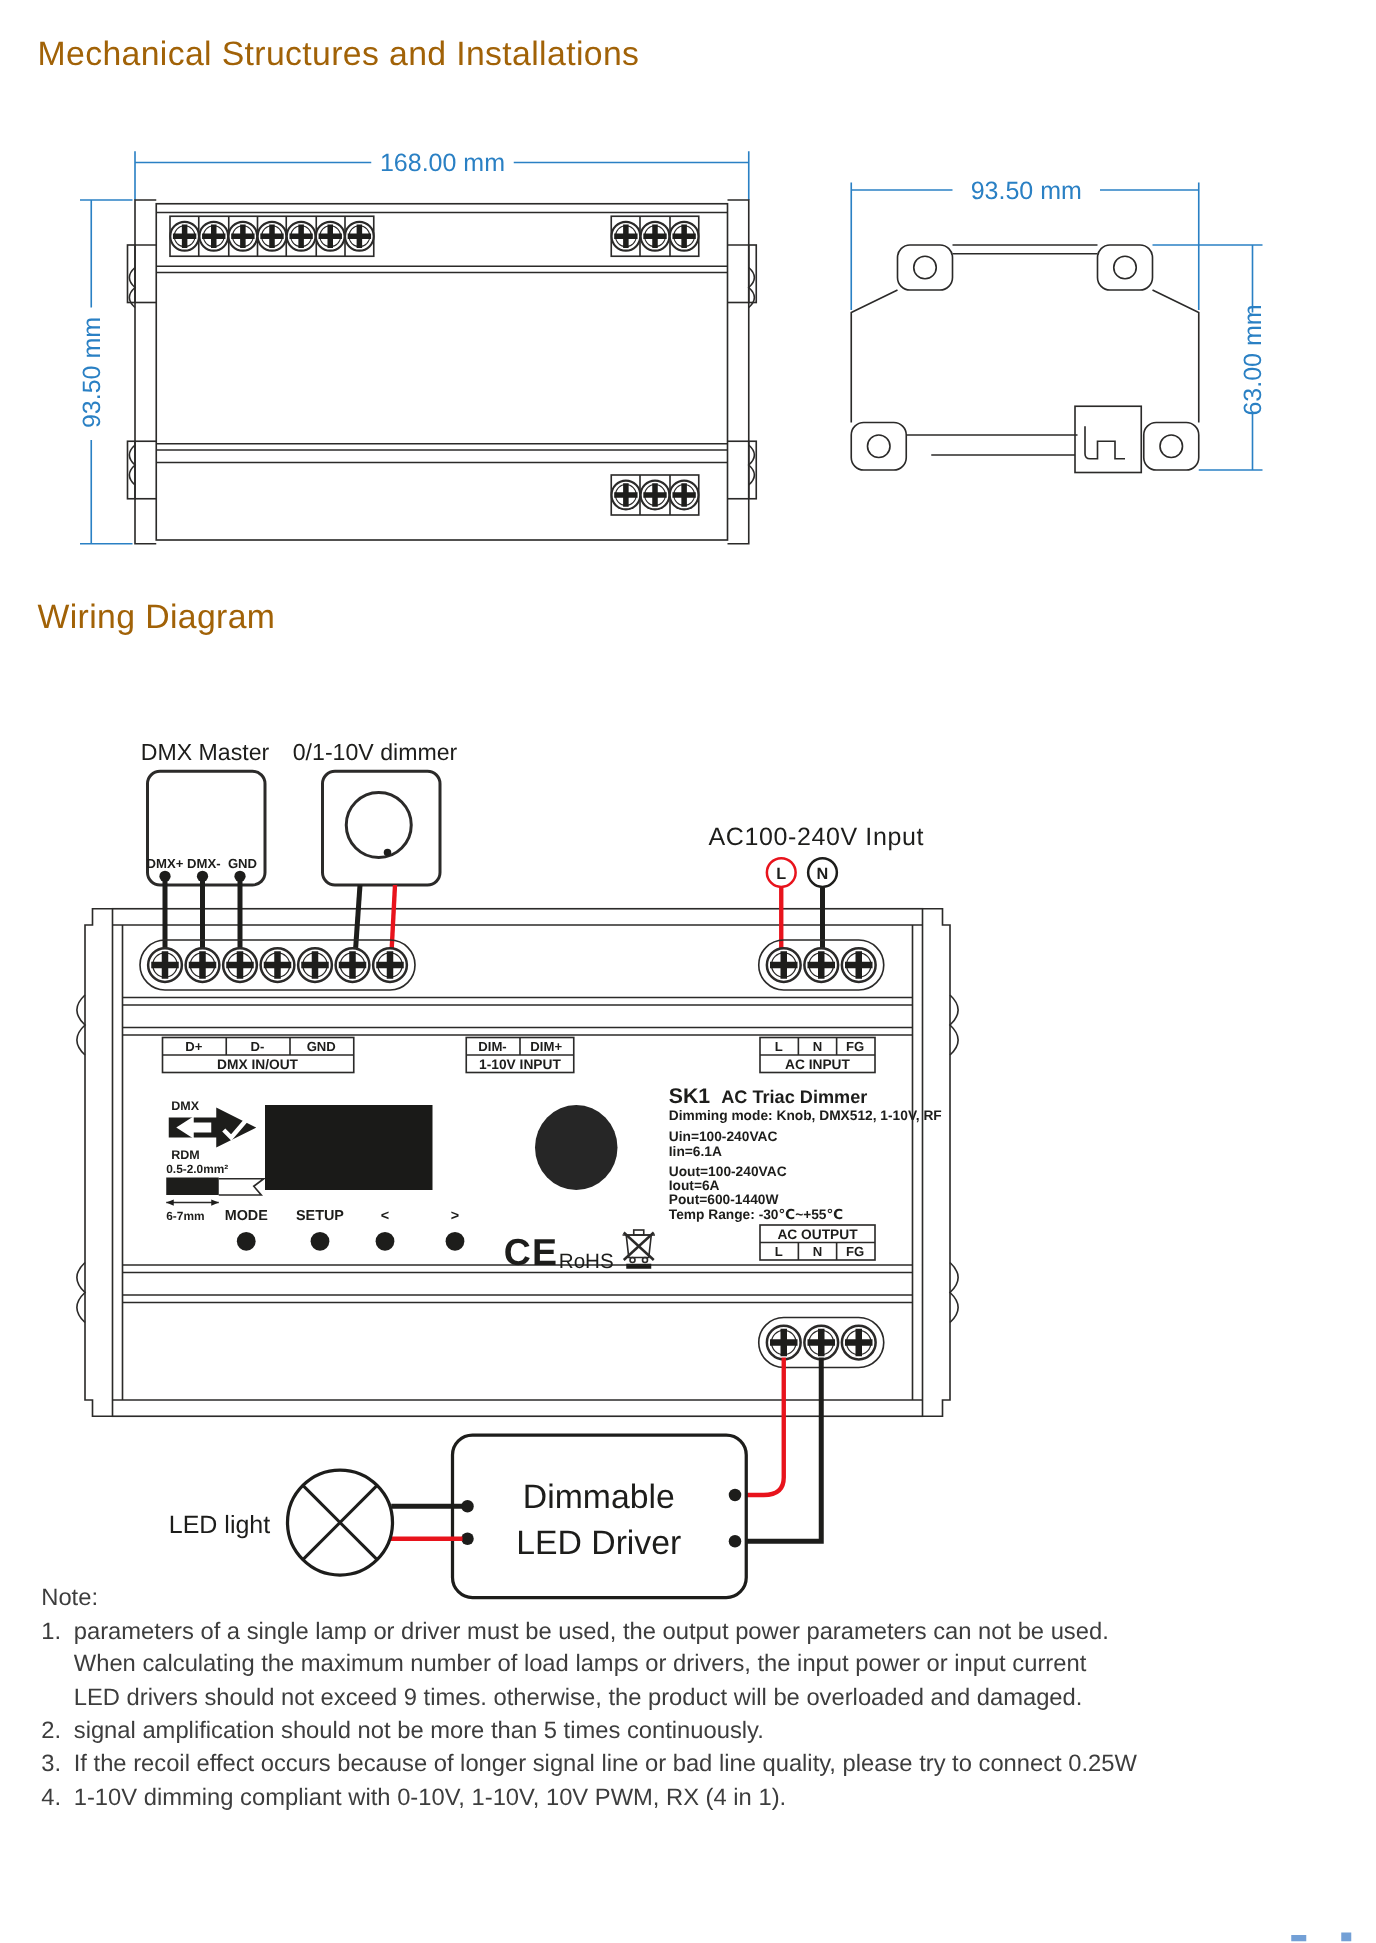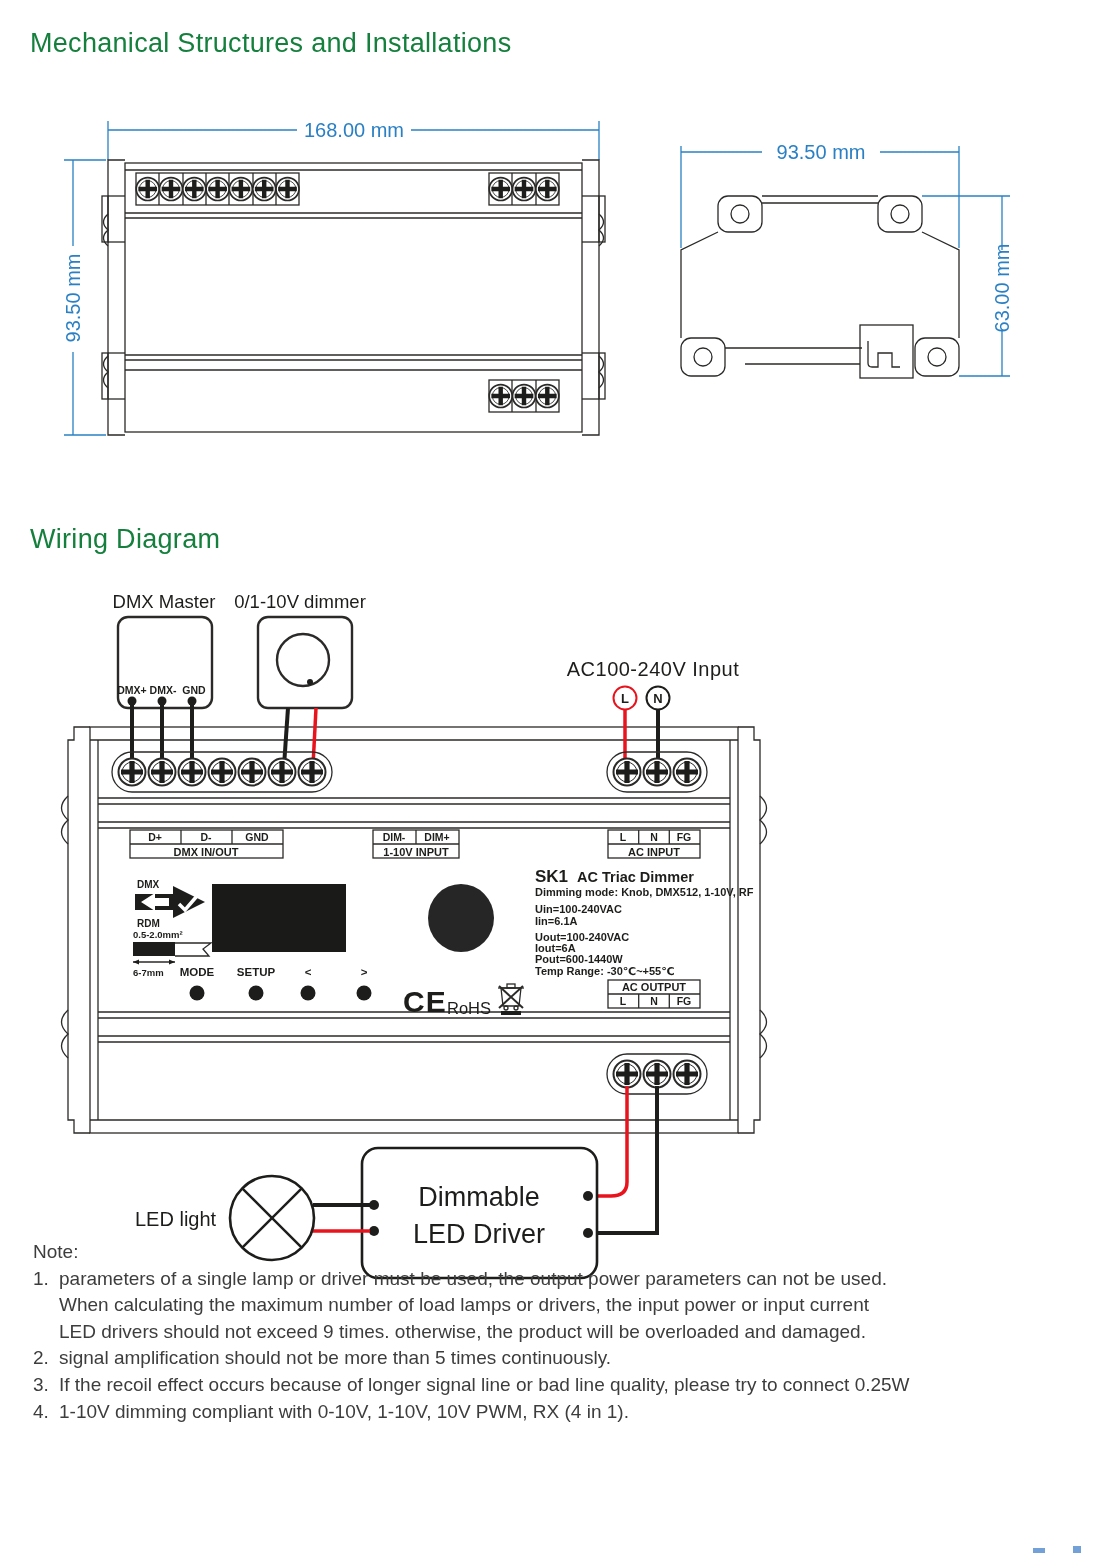--- a/index.html
+++ b/index.html
@@ -1,36 +1,36 @@
 <!DOCTYPE html>
 <html><head>
 <meta charset="utf-8">
 <style>
   html,body{margin:0;padding:0;background:#ffffff;}
   .page{position:relative;width:1101px;height:1554px;background:#fff;overflow:hidden;
         font-family:"Liberation Sans","DejaVu Sans",sans-serif;}
-  .sec-title{position:absolute;left:30px;margin:0;color:#15803d;font-weight:400;
+  .sec-title{position:absolute;left:30px;margin:0;color:#a16207;font-weight:400;
              font-size:27px;letter-spacing:.3px;white-space:nowrap;}
   #mech-title{top:28px;}
-  #wiring-title{top:524px;}
+  #wiring-title{top:478px;}
   svg{position:absolute;left:0;}
   svg text{fill:#1d1d1b;font-family:"Liberation Sans","DejaVu Sans",sans-serif;}
   .ln{stroke:#2b2a29;fill:none;stroke-width:1.3px;}
   .ln2{stroke:#2b2a29;fill:none;stroke-width:2.4px;}
   .dim{stroke:#2a80c4;fill:none;stroke-width:1.3px;}
   .dimtx{fill:#2a80c4;font-size:20px;}
   .wire{stroke:#1d1d1b;stroke-width:4px;fill:none;}
   .wire-r{stroke:#e8131c;stroke-width:3.5px;fill:none;}
   .blk{fill:#1d1d1b;}
   .tb{font-weight:bold;font-size:10.5px;}
   .cap{font-weight:bold;font-size:11px;}
   .spec{font-weight:bold;font-size:11px;}
   .btn{font-weight:bold;font-size:11.5px;}
   .mid{text-anchor:middle;}
-  .notes{position:absolute;left:33px;top:1239px;width:1050px;color:#3d3d3d;
+  .notes{position:absolute;left:33px;top:1266px;width:1050px;color:#3d3d3d;
          font-size:19px;line-height:26.6px;}
   .note-item{display:grid;grid-template-columns:26px 1fr;}
   .frag{position:absolute;background:#5b8fcf;opacity:.85;}
 </style>
 </head>
 <body>
 
 <div class="page">
 
   <h1 class="sec-title" id="mech-title">Mechanical Structures and Installations</h1>

